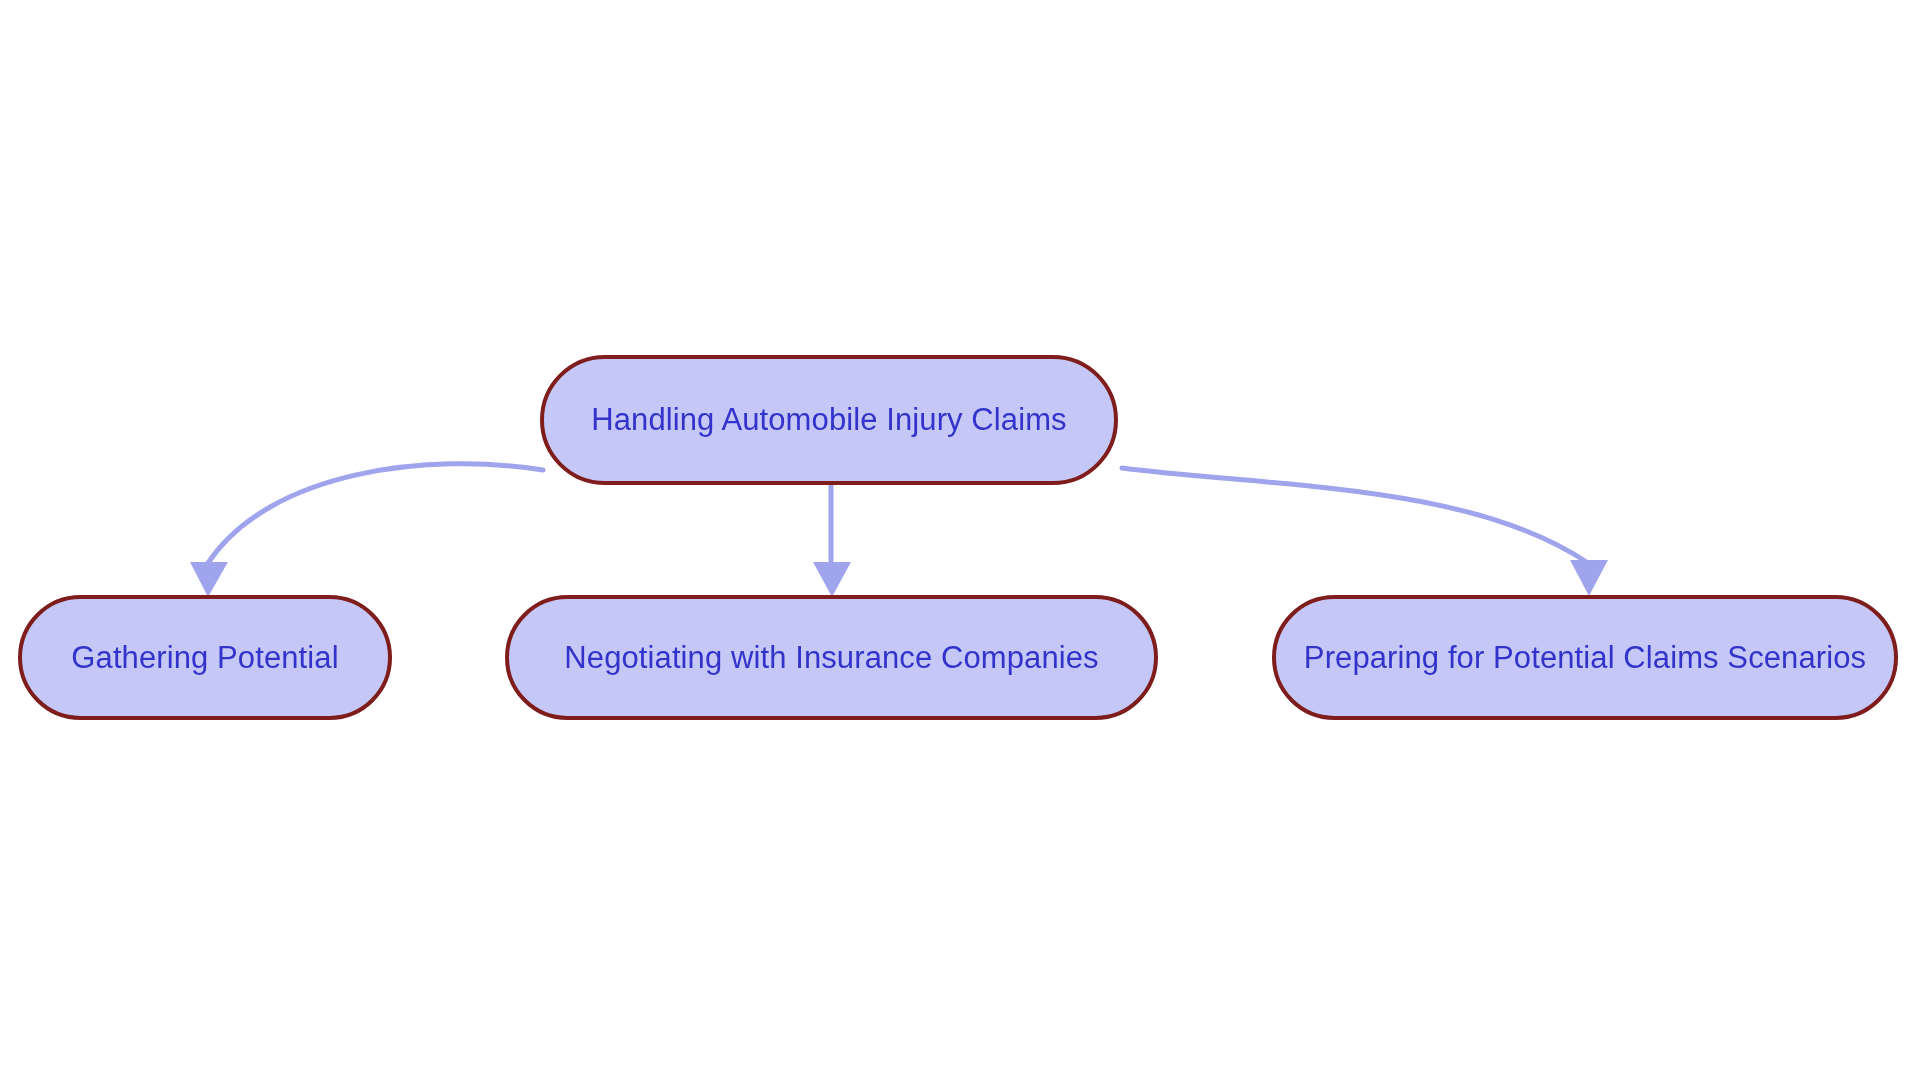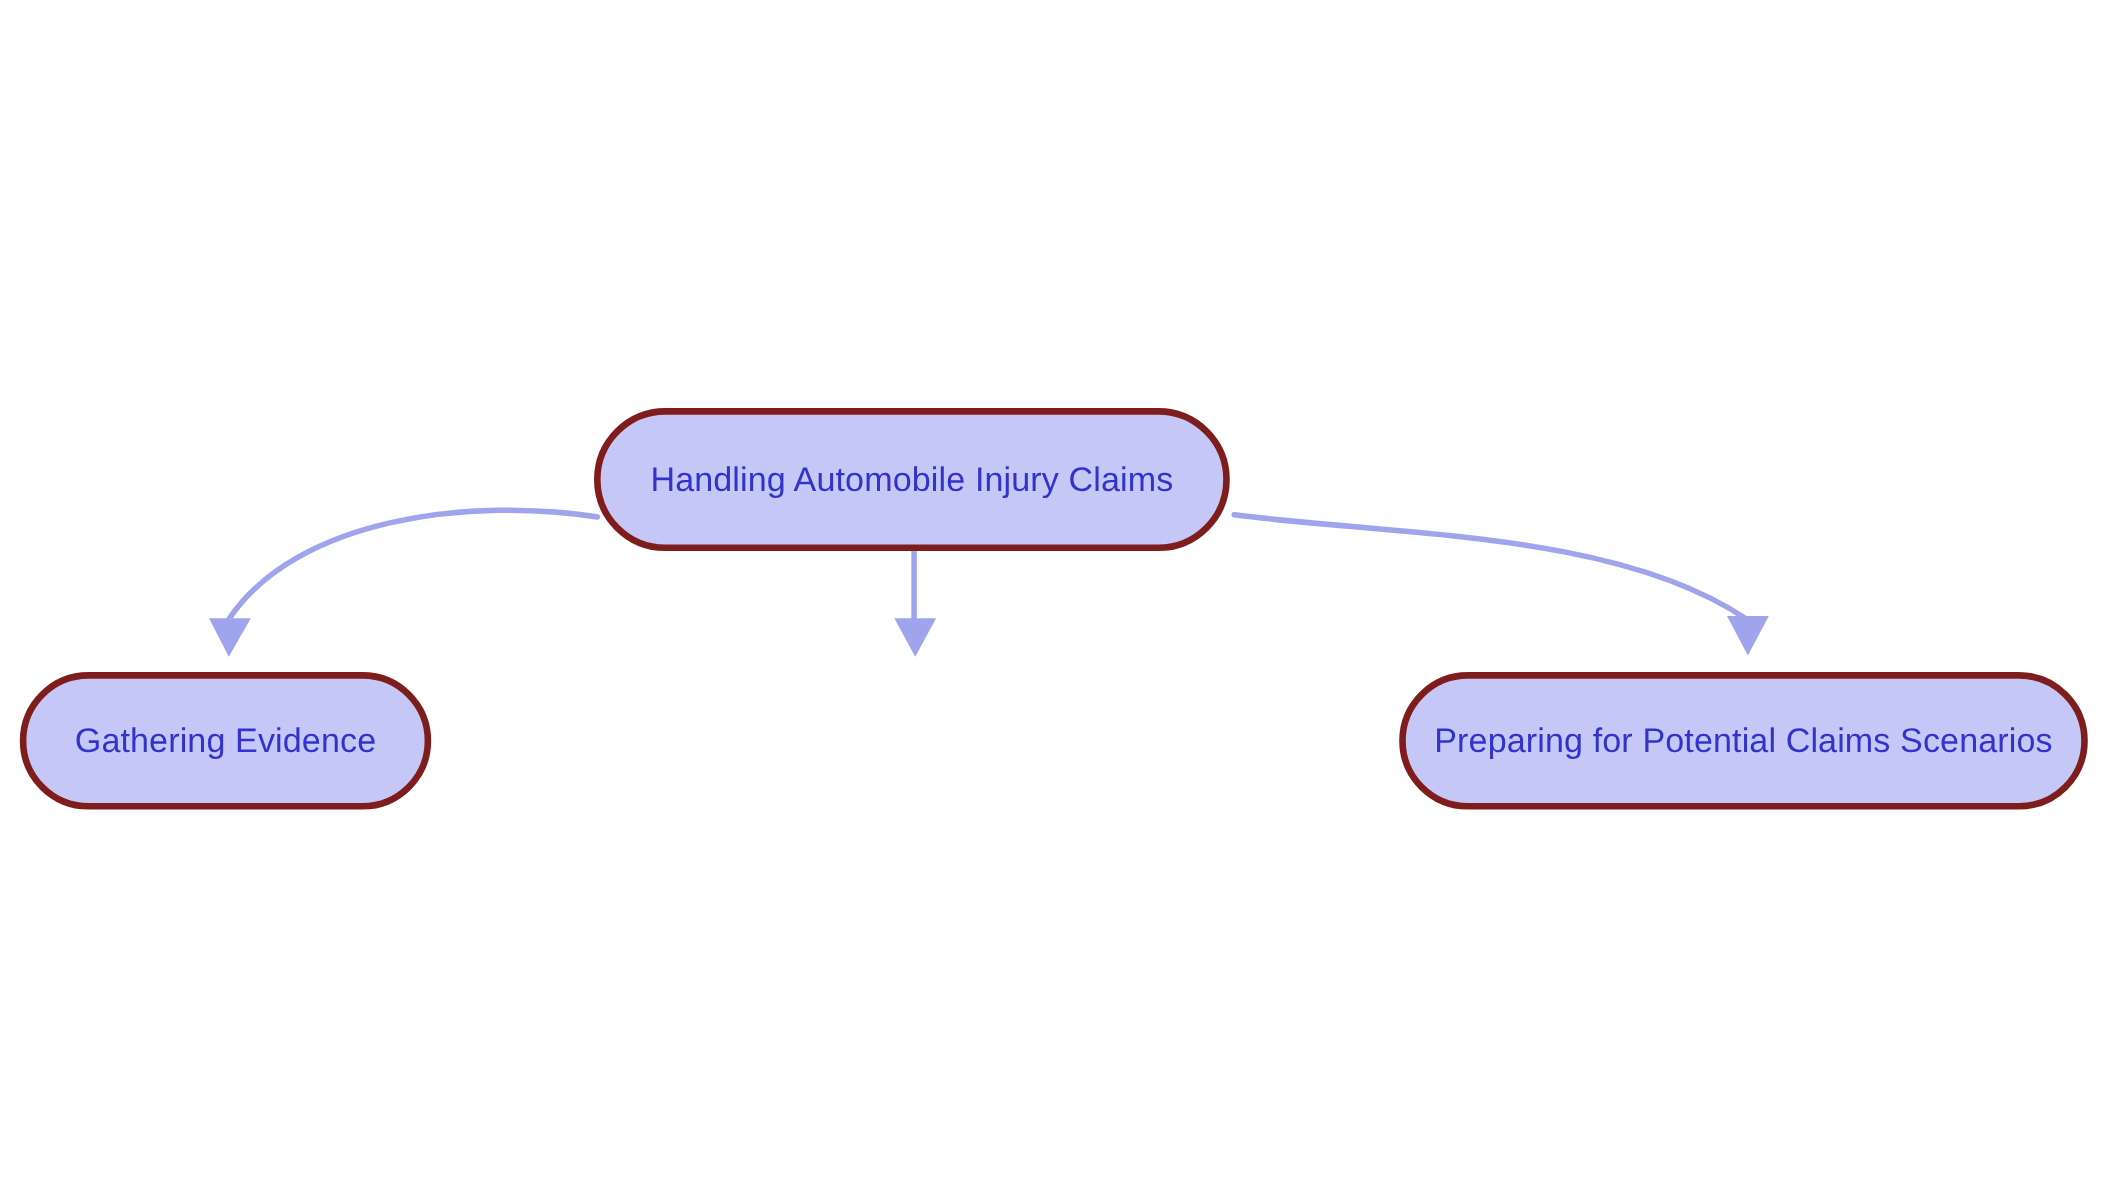--- a/index.html
+++ b/index.html
@@ -27,25 +27,24 @@
     height: 1083px;
     pointer-events: none;
   }
   .node {
     position: absolute;
     box-sizing: border-box;
     display: flex;
     align-items: center;
     justify-content: center;
     background: #c5c8f7;
-    border: 6px solid #7f1d1d;
+    border: 4px solid #7f1d1d;
     border-radius: 999px;
     color: #3333cc;
     text-align: center;
-    margin-top: 16px;
   }
   .node-label {
     font-size: 31px;
     font-weight: 400;
     letter-spacing: 0.1px;
     line-height: 1.15;
     color: #3333cc;
     white-space: nowrap;
   }
   #node-root {
@@ -94,21 +93,24 @@
       <path d="M 1122 468 C 1270 487, 1470 483, 1588 563" fill="none" stroke="#9fa4ec" stroke-width="5" stroke-linecap="round"></path>
       <polygon points="1570,560 1608,560 1589,596" fill="#9fa4ec"></polygon>
     </g>
   </svg>
 
   <div class="node" id="node-root">
     <span class="node-label">Handling Automobile Injury Claims</span>
   </div>
 
   <div class="node" id="node-child-0">
-    <span class="node-label">Gathering Evidence</span>
+    <span class="node-label">Gathering Potential</span>
   </div>
 
+  <div class="node" id="node-child-1">
+    <span class="node-label">Negotiating with Insurance Companies</span>
+  </div>
 
   <div class="node" id="node-child-2">
     <span class="node-label">Preparing for Potential Claims Scenarios</span>
   </div>
 
 </div>
 
 </body></html>

